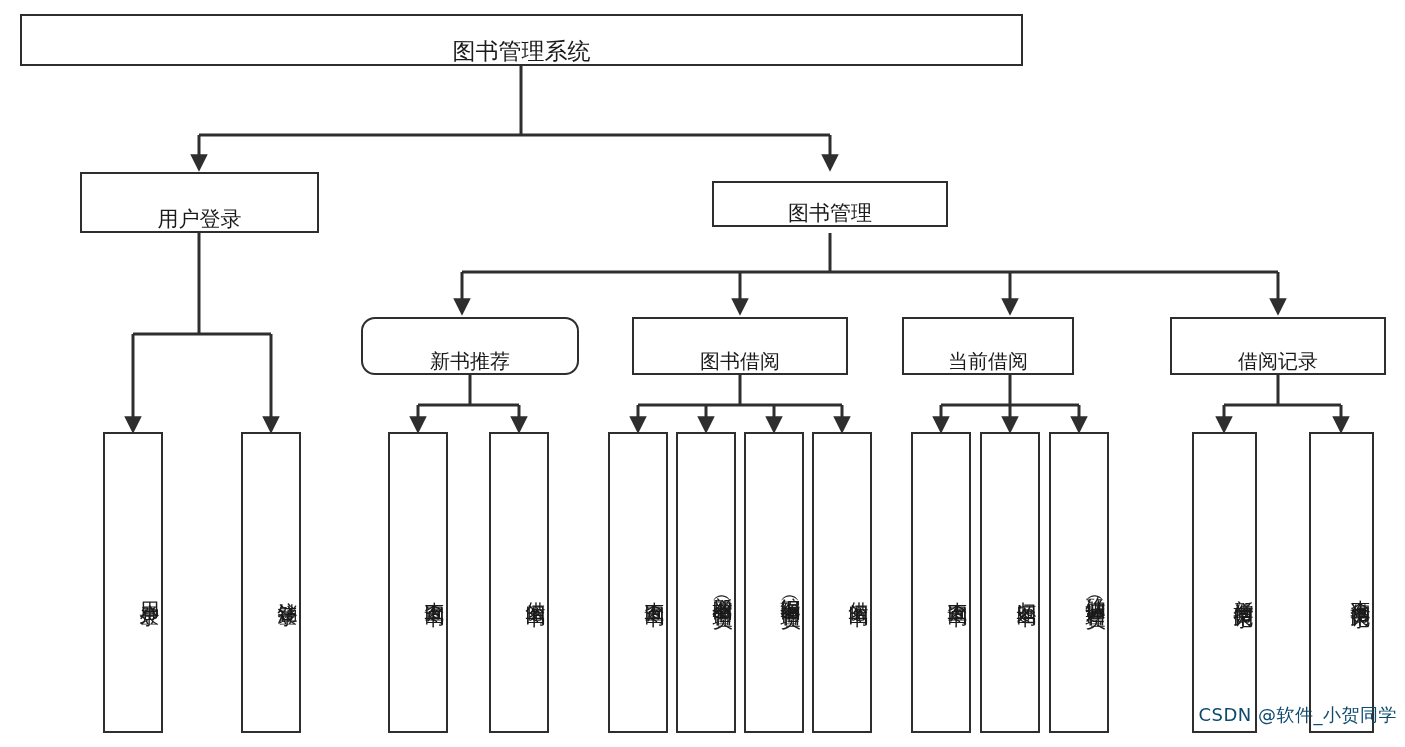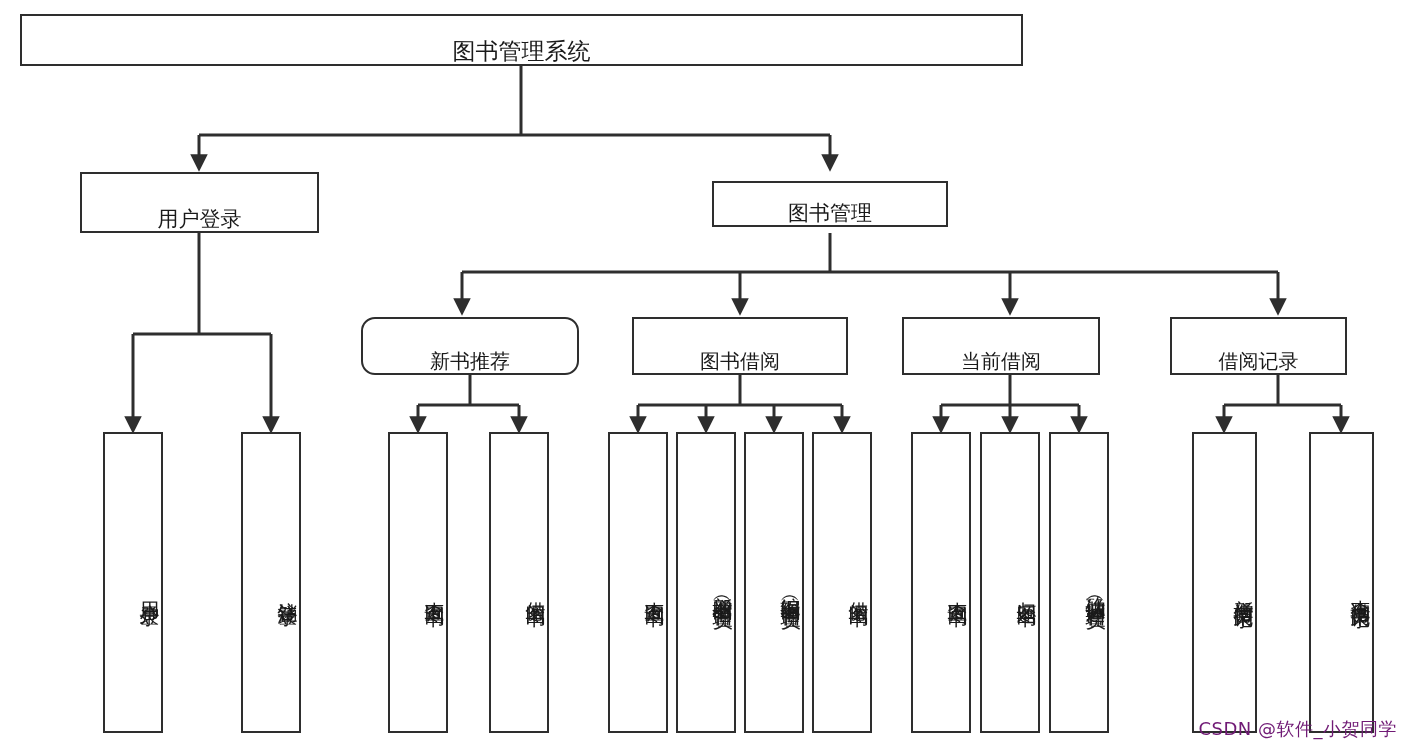--- a/index.html
+++ b/index.html
@@ -55,23 +55,23 @@
     padding-top: 14px;
     align-items: flex-start;
     justify-content: center;
   }
   .node.leaf.long {
     align-items: flex-start;
   }
   .watermark {
     position: absolute;
     right: 8px;
-    bottom: 6px;
+    bottom: 20px;
     font-size: 18px;
-    color: #701a75;
+    color: #0c4a6e;
     letter-spacing: 0.5px;
     white-space: nowrap;
   }
 </style>
 </head>
 <body>
 
 <div id="diagram">
 
   <svg id="edges" viewBox="0 0 1405 747" xmlns="http://www.w3.org/2000/svg">
@@ -134,24 +134,24 @@
   <div class="node level2" style="left:712px; top:181px; width:236px; height:46px;">
     <span>图书管理</span>
   </div>
 
   <div class="node level3" style="left:361px; top:317px; width:218px; height:58px;border-radius:14px;">
     <span>新书推荐</span>
   </div>
   <div class="node level3" style="left:632px; top:317px; width:216px; height:58px;">
     <span>图书借阅</span>
   </div>
-  <div class="node level3" style="left:902px; top:317px; width:198px; height:58px;">
+  <div class="node level3" style="left:902px; top:317px; width:172px; height:58px;">
     <span>当前借阅</span>
   </div>
-  <div class="node level3" style="left:1170px; top:317px; width:177px; height:58px;">
+  <div class="node level3" style="left:1170px; top:317px; width:216px; height:58px;">
     <span>借阅记录</span>
   </div>
 
   <div class="node leaf" style="left:103px; top:432px; width:60px; height:301px;">
     <span>用户登录</span>
   </div>
   <div class="node leaf" style="left:241px; top:432px; width:60px; height:301px;">
     <span>注销登录</span>
   </div>
 

